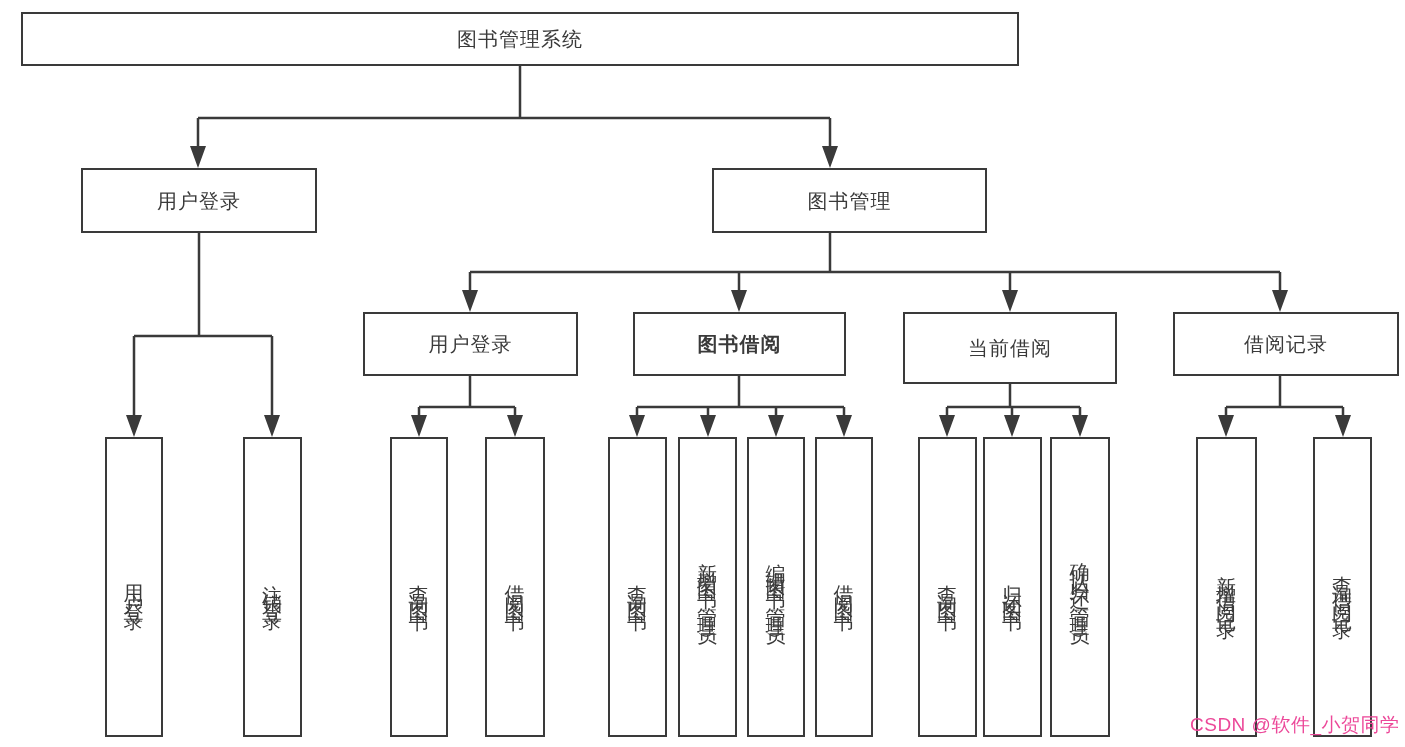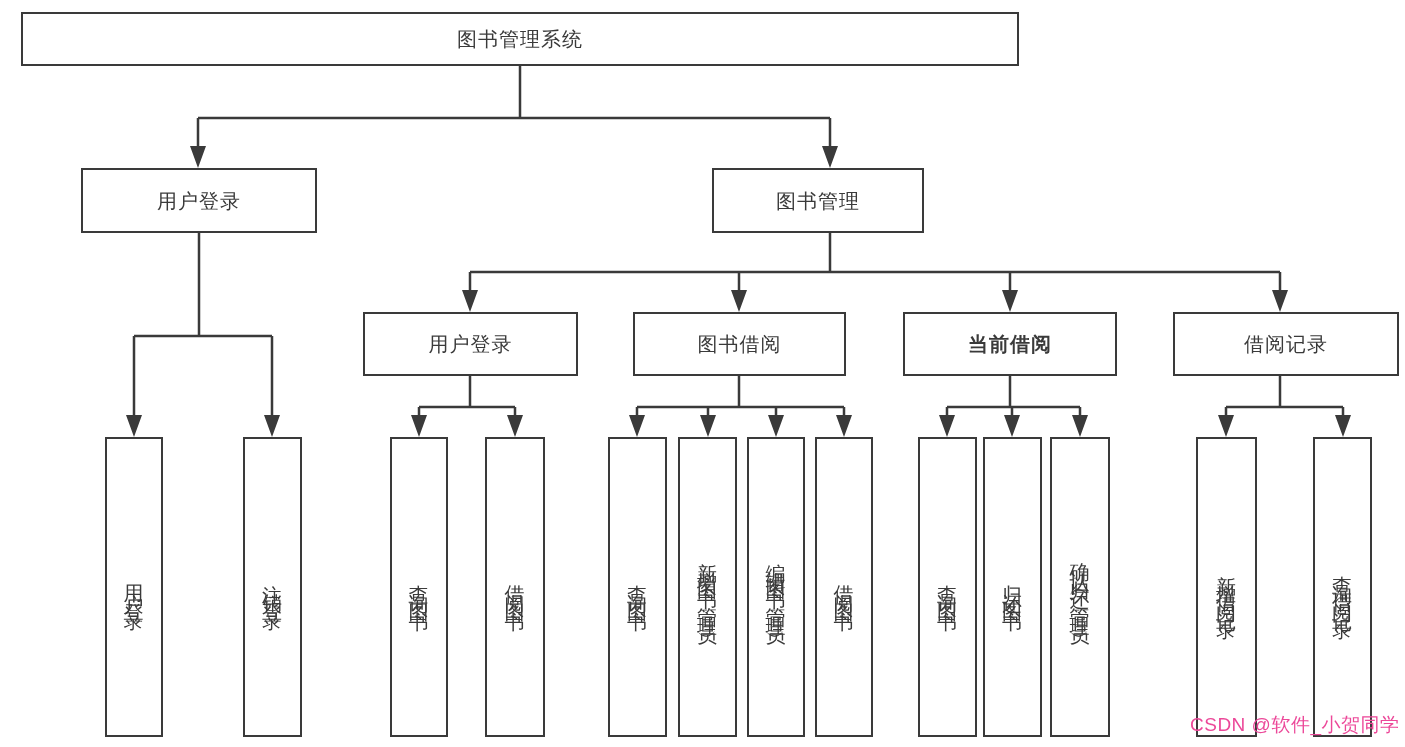--- a/index.html
+++ b/index.html
@@ -85,25 +85,25 @@
 
     <g>
       <path d="M1280,376 V407 M1226,407 H1343 M1226,407 V420 M1343,407 V420" fill="none" stroke="#3a3a3a" stroke-width="2.5"></path>
       <path d="M1218,415 L1234,415 L1226,437 Z M1335,415 L1351,415 L1343,437 Z" fill="#3a3a3a"></path>
     </g>
   </svg>
 
   <div class="node" style="left:21px; top:12px; width:998px; height:54px;">图书管理系统</div>
 
   <div class="node" style="left:81px; top:168px; width:236px; height:65px;">用户登录</div>
-  <div class="node" style="left:712px; top:168px; width:212px; height:65px;">图书管理</div>
+  <div class="node" style="left:712px; top:168px; width:275px; height:65px;">图书管理</div>
 
   <div class="node" style="left:363px; top:312px; width:215px; height:64px;">用户登录</div>
-  <div class="node" style="left:633px; top:312px; width:213px; height:64px;">图书借阅</div>
-  <div class="node" style="left:903px; top:312px; width:214px; height:64px;font-weight:bold;">当前借阅</div>
+  <div class="node" style="left:633px; top:312px; width:213px; height:64px;font-weight:bold;">图书借阅</div>
+  <div class="node" style="left:903px; top:312px; width:214px; height:72px;">当前借阅</div>
   <div class="node" style="left:1173px; top:312px; width:226px; height:64px;">借阅记录</div>
 
   <div class="node leaf" style="left:105px; top:437px; width:58px; height:300px;">用户登录</div>
   <div class="node leaf" style="left:243px; top:437px; width:59px; height:300px;">注销登录</div>
 
   <div class="node leaf" style="left:390px; top:437px; width:58px; height:300px;">查询图书</div>
   <div class="node leaf" style="left:485px; top:437px; width:60px; height:300px;">借阅图书</div>
 
   <div class="node leaf" style="left:608px; top:437px; width:59px; height:300px;">查询图书</div>
   <div class="node leaf" style="left:678px; top:437px; width:59px; height:300px;">新增图书（管理员）</div>

